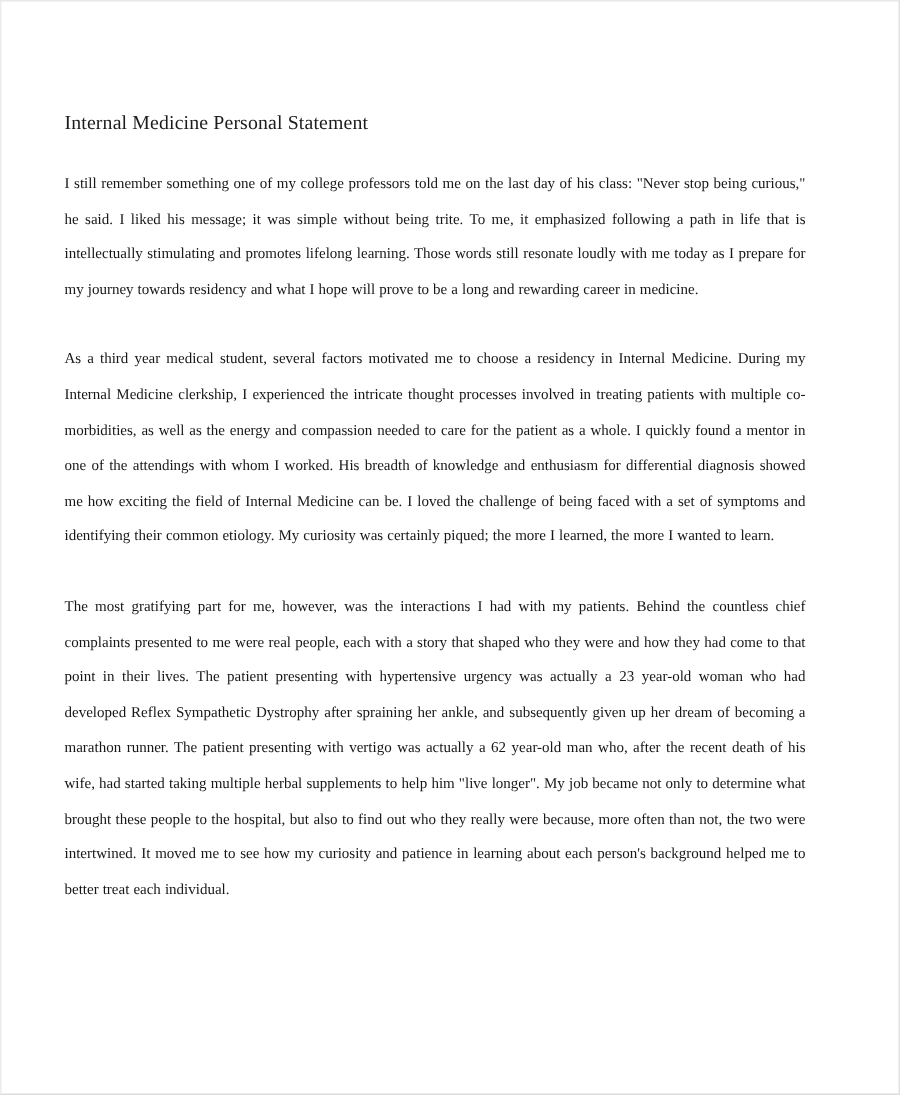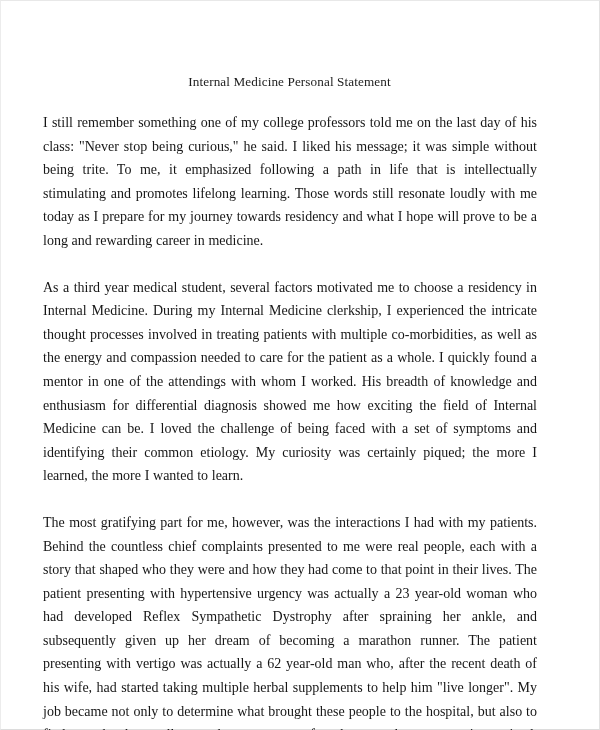--- a/index.html
+++ b/index.html
@@ -22,36 +22,36 @@
     border-top: 1px solid #e8e8e8;
     border-left: 1px solid #ececec;
     border-right: 1px solid #e2e2e2;
     border-bottom: 1px solid #dcdcdc;
   }
   #doc-header {
     position: absolute;
     left: 42px;
     right: 63px;
     top: 72px;
-    text-align: center;
+    text-align: left;
     font-size: 13.2px;
     line-height: 18px;
     color: #1c1c1c;
     letter-spacing: 0.1px;
     white-space: nowrap;
   }
   #body-text {
     position: absolute;
     left: 42px;
     top: 110px;
     width: 494px;
   }
   .para {
     margin: 0 0 23px 0;
-    font-size: 14px;
+    font-size: 10px;
     line-height: 23.6px;
     color: #161616;
     text-align: justify;
     text-justify: inter-word;
     word-spacing: 0.2px;
   }
   .para:last-child {
     margin-bottom: 0;
   }
 </style>

